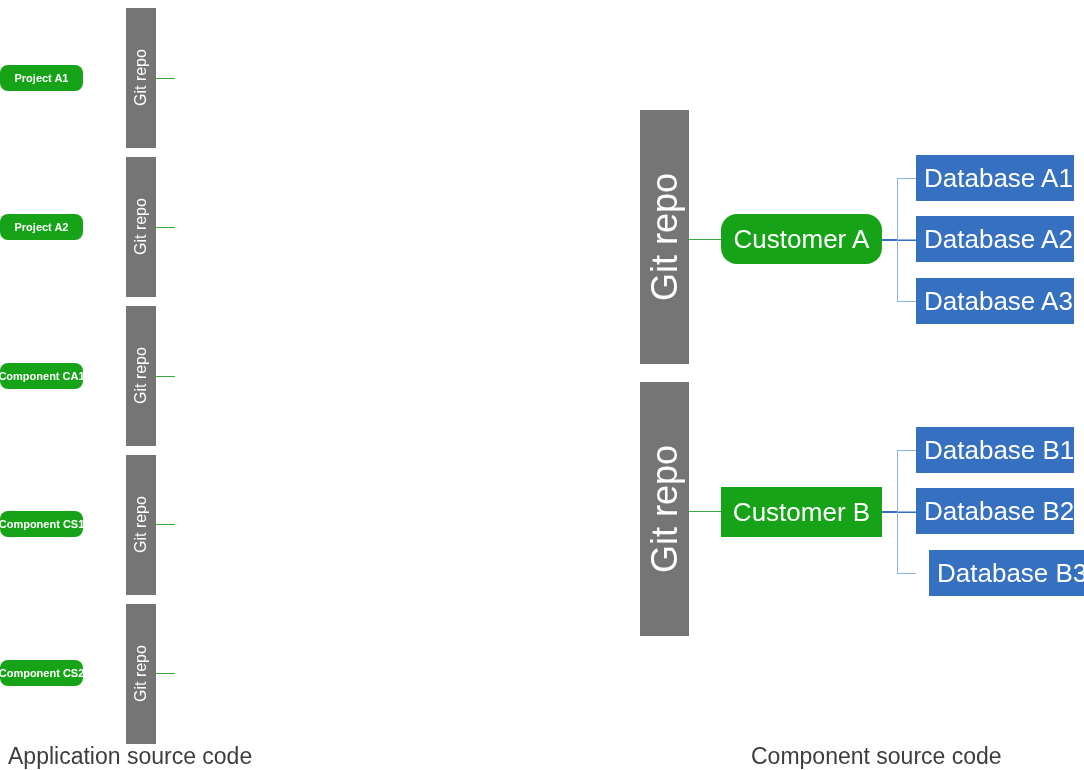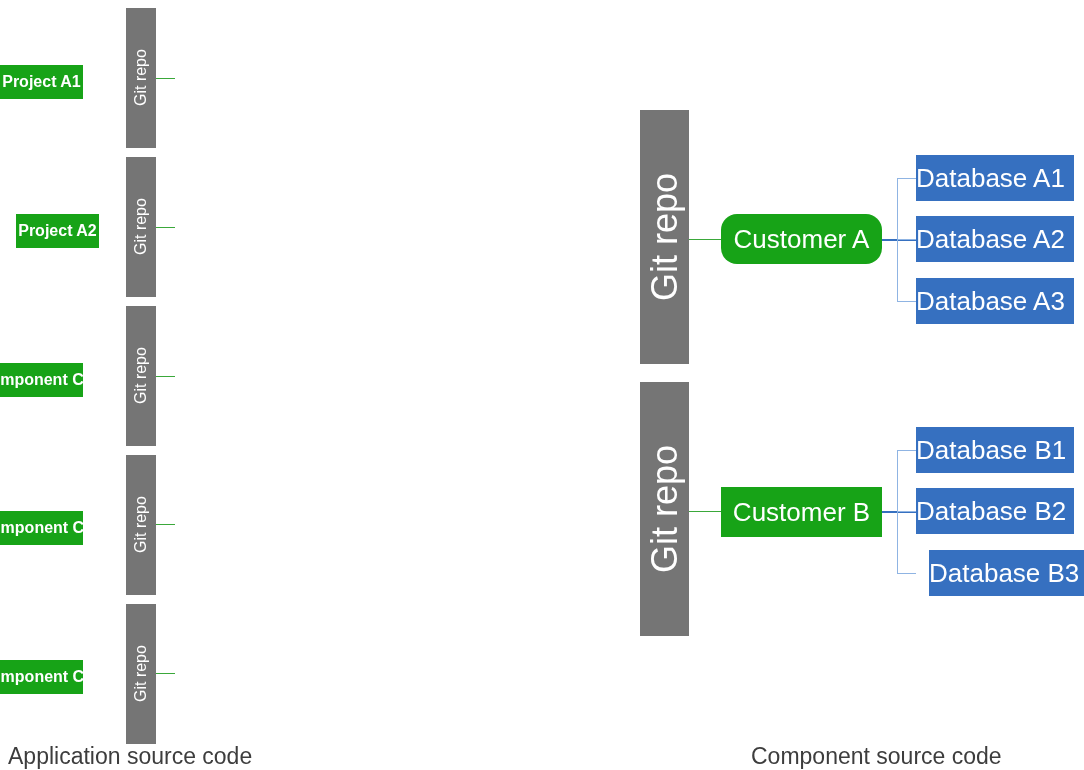--- a/index.html
+++ b/index.html
@@ -73,27 +73,27 @@
     position: absolute;
     color: #3d3d3d;
     font-family: "Liberation Sans", sans-serif;
     font-size: 23px;
     line-height: 1;
     white-space: nowrap;
   }
 
   
   .left-bar  { width: 30px; font-size: 16px; }
-  .left-node { width: 83px; height: 34px; font-size: 16px; font-weight: bold; }
+  .left-node { width: 83px; height: 26px; font-size: 11px; font-weight: bold; border-radius: 8px; }
   .left-line { left: 156px; width: 19px; }
 
   
   .right-bar  { left: 640px; width: 49px; font-size: 36px; }
   .right-cust { left: 721px; width: 161px; height: 50px; font-size: 26px; }
-  .right-db   { left: 916px; width: 158px; height: 46px; font-size: 26px; justify-content: flex-start; padding-left: 0; box-sizing: border-box; }
+  .right-db   { left: 916px; width: 158px; height: 46px; font-size: 26px; justify-content: flex-start; padding-left: 8px; box-sizing: border-box; }
   .line-repo-cust { left: 689px; width: 32px; }
   .line-cust-brk  { left: 882px; width: 34px; }
   .brk-v          { left: 897px; }
   .brk-h          { left: 897px; width: 19px; }
 </style>
 </head>
 <body>
 
 <div id="canvas">
 
@@ -104,21 +104,21 @@
     </div>
     <div class="conn conn-h-green left-line" style="top:78px;"></div>
     <div class="node-box node-green left-node" style="top:65px;">
       <span>Project A1</span>
     </div>
 
     <div class="repo-bar left-bar" style="left:126px; top:157px; height:140px;">
       <span>Git repo</span>
     </div>
     <div class="conn conn-h-green left-line" style="top:227px;"></div>
-    <div class="node-box node-green left-node" style="top:214px;margin-left:16px;">
+    <div class="node-box node-green left-node" style="top:214px;">
       <span>Project A2</span>
     </div>
 
     <div class="repo-bar left-bar" style="left:126px; top:306px; height:140px;">
       <span>Git repo</span>
     </div>
     <div class="conn conn-h-green left-line" style="top:376px;"></div>
     <div class="node-box node-green left-node" style="top:363px;">
       <span>Component CA1</span>
     </div>

